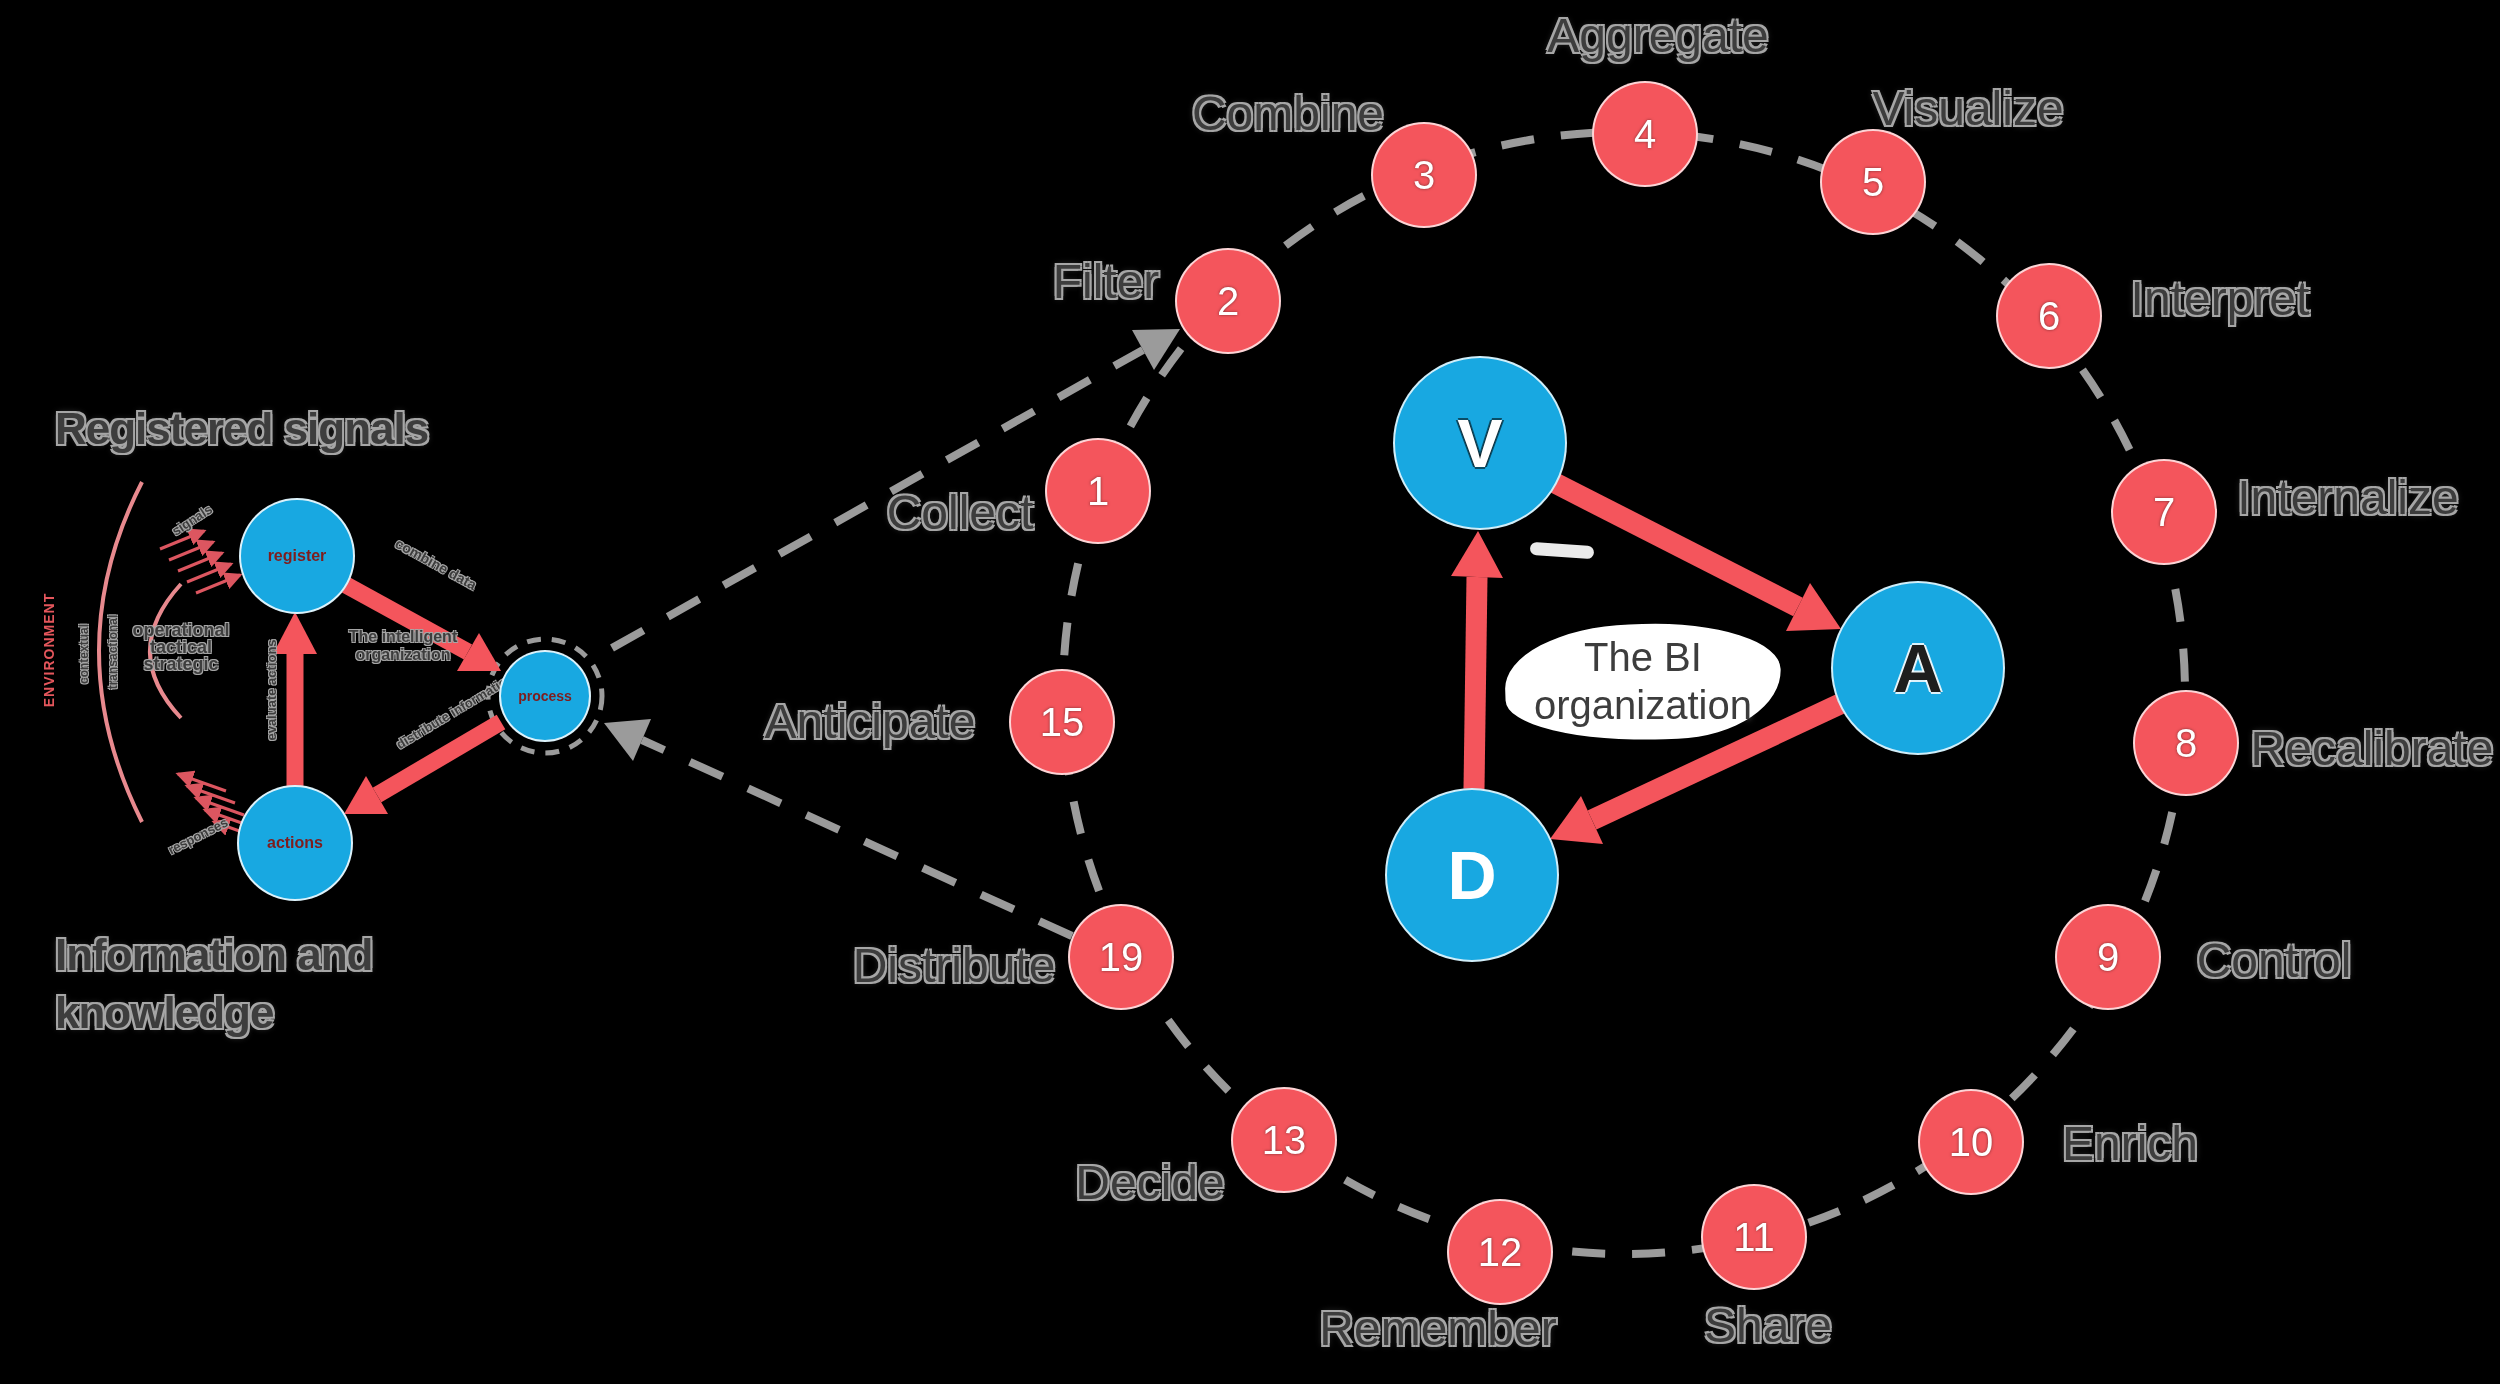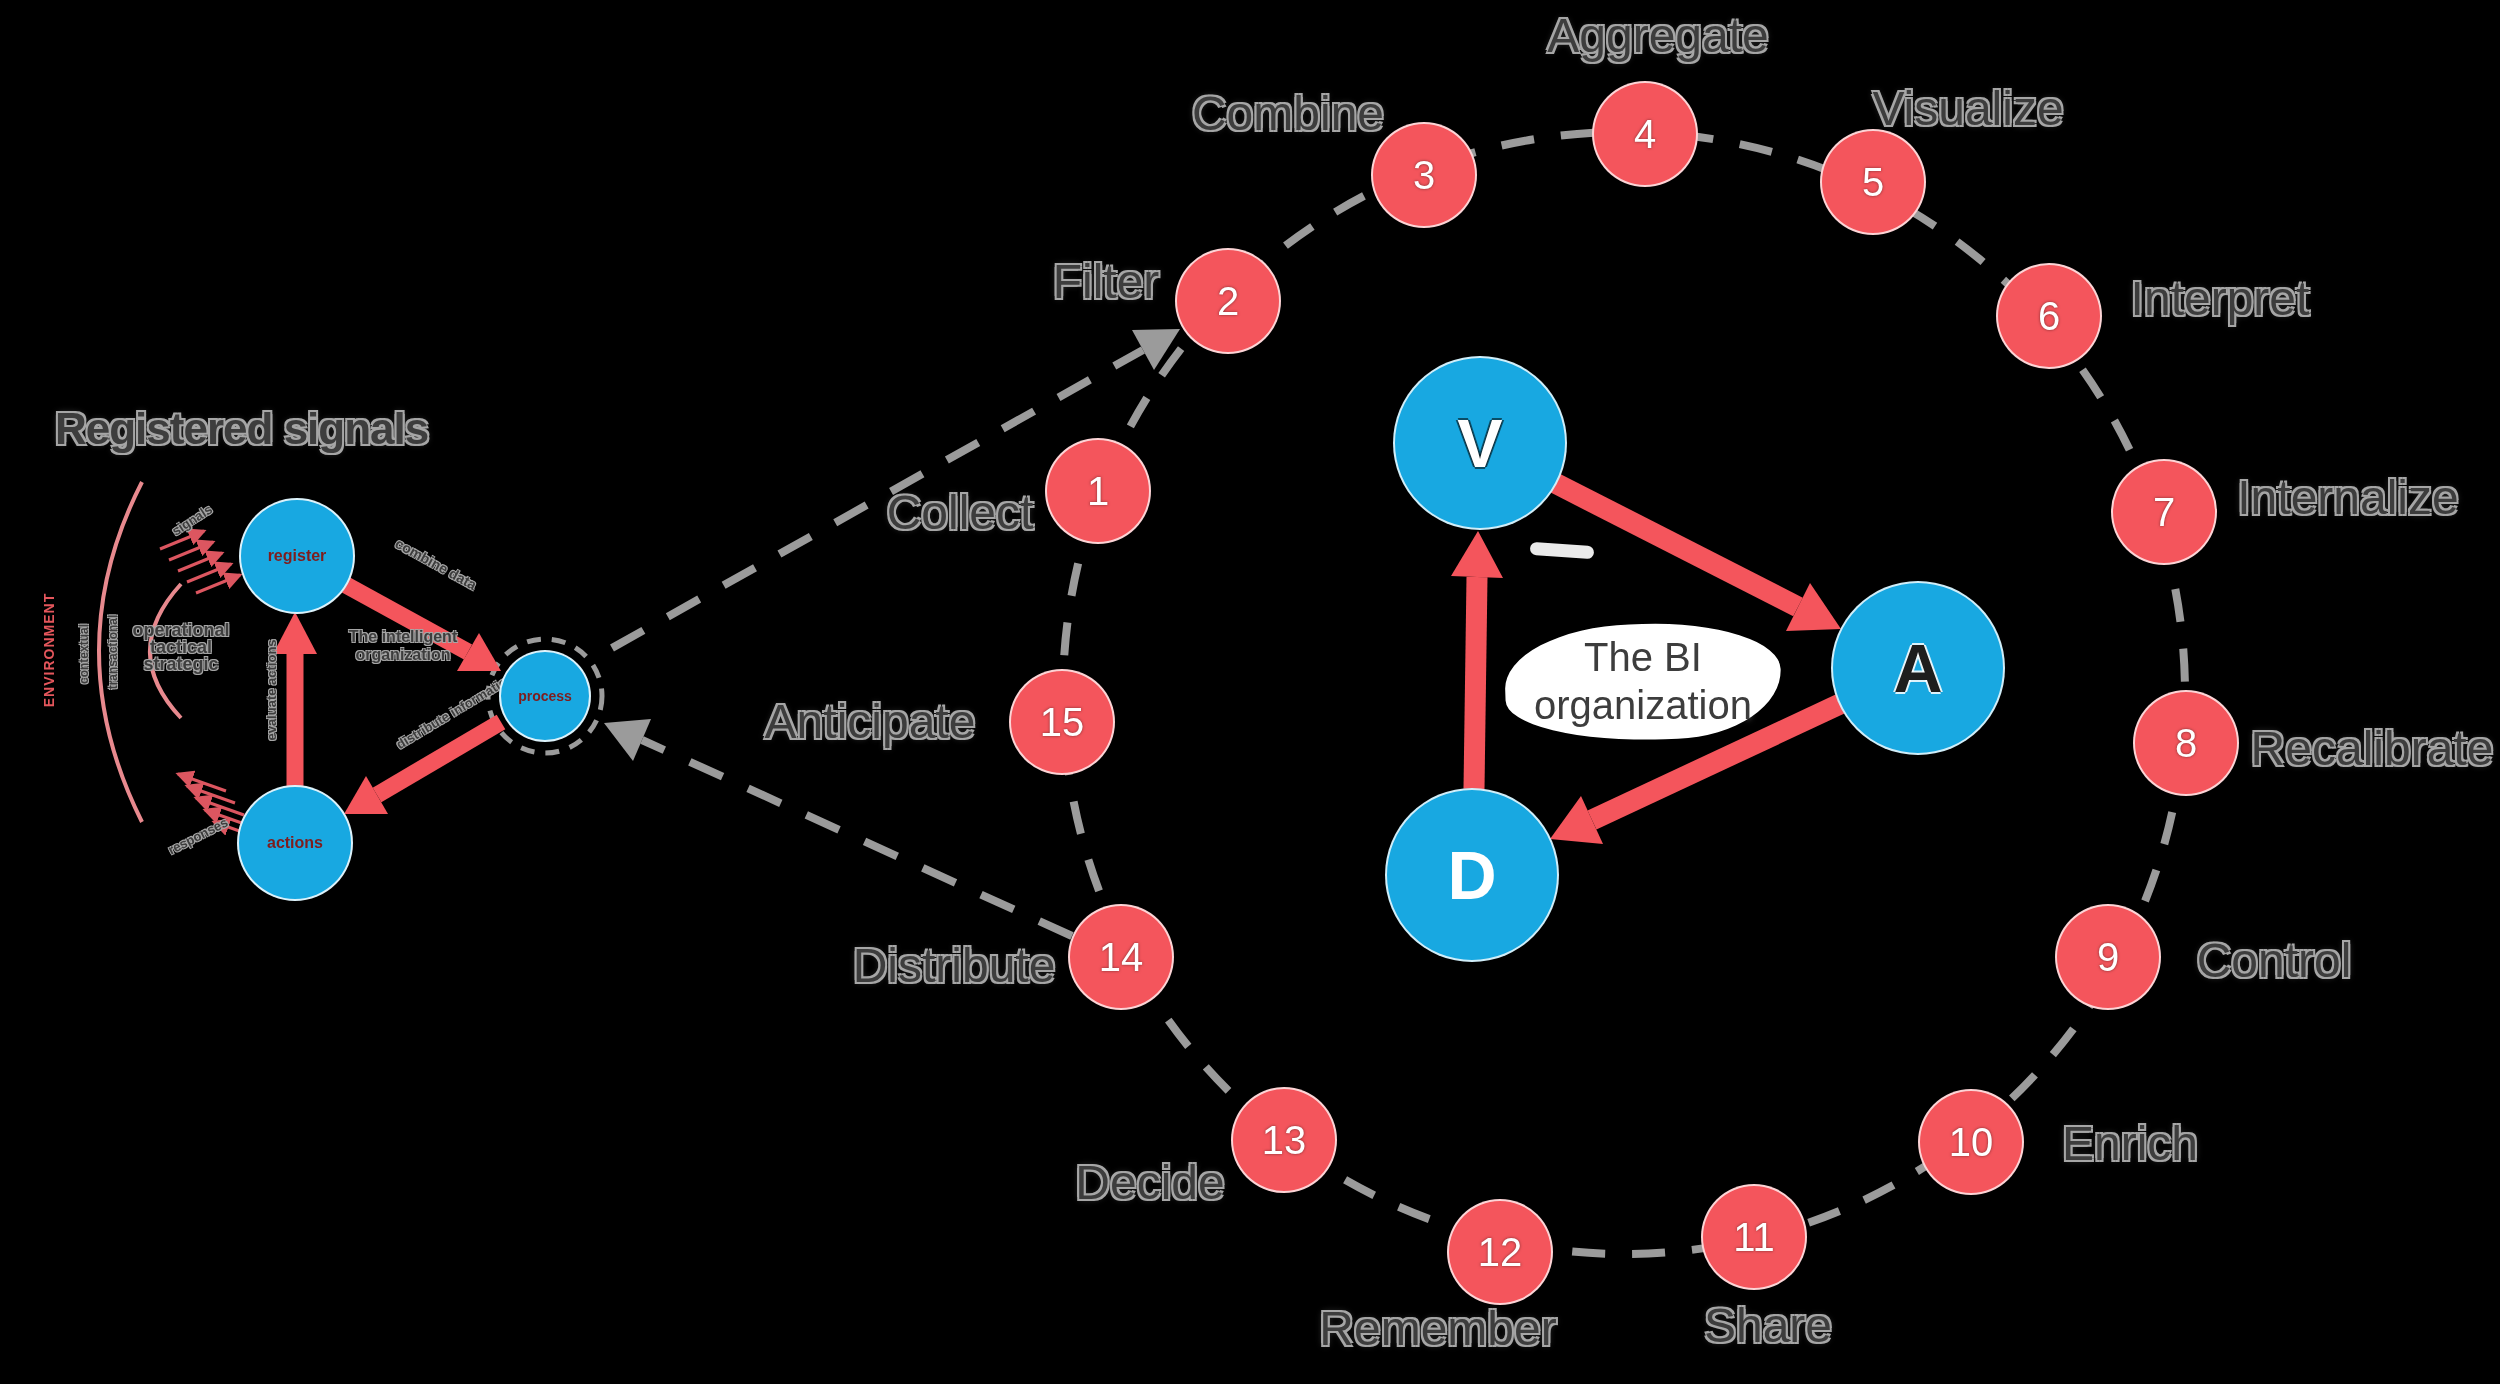--- a/index.html
+++ b/index.html
@@ -108,20 +108,24 @@
       <polygon class="rfill" points="1550,839 1581,796 1603,844"></polygon>
     </g>
     <g>
       <line class="rline" x1="1474" y1="789" x2="1477" y2="577" stroke-width="21"></line>
       <polygon class="rfill" points="1478,531 1451,576 1503,578"></polygon>
     </g>
   </svg>
 
   <div class="big-title olbl" style="left:55px;top:400px;">Registered signals</div>
 
+  <div class="big-title olbl" style="left:55px;top:926px;">
+    <div>Information and</div>
+    <div>knowledge</div>
+  </div>
 
   <div class="abs" style="left:49px;top:650px;transform:translate(-50%,-50%) rotate(-90deg);
        font-weight:bold;font-size:14px;letter-spacing:1px;color:var(--envred);">ENVIRONMENT</div>
 
   <div class="abs olbl-sm" style="left:84px;top:654px;transform:translate(-50%,-50%) rotate(-90deg);font-weight:bold;font-size:12px;">contextual</div>
   <div class="abs olbl-sm" style="left:113px;top:652px;transform:translate(-50%,-50%) rotate(-90deg);font-weight:bold;font-size:12px;">transactional</div>
 
   <div class="abs olbl-sm" style="left:192px;top:520px;transform:translate(-50%,-50%) rotate(-33deg);font-weight:bold;font-size:13px;">signals</div>
   <div class="abs olbl-sm" style="left:198px;top:836px;transform:translate(-50%,-50%) rotate(-27deg);font-weight:bold;font-size:13px;">responses</div>
 
@@ -214,21 +218,21 @@
       <div class="abs olbl ring-label" style="left: 1768px; top: 1325px;">Share</div>
       <div class="ring-node" style="left: 1500px; top: 1252px;">
         <span class="ring-number">12</span>
       </div>
       <div class="abs olbl ring-label" style="left: 1438px; top: 1328px;">Remember</div>
       <div class="ring-node" style="left: 1284px; top: 1140px;">
         <span class="ring-number">13</span>
       </div>
       <div class="abs olbl ring-label" style="left: 1150px; top: 1182px;">Decide</div>
       <div class="ring-node" style="left: 1121px; top: 957px;">
-        <span class="ring-number">14</span>
+        <span class="ring-number">19</span>
       </div>
       <div class="abs olbl ring-label" style="left: 954px; top: 965px;">Distribute</div>
       <div class="ring-node" style="left: 1062px; top: 722px;">
         <span class="ring-number">15</span>
       </div>
       <div class="abs olbl ring-label" style="left: 870px; top: 721px;">Anticipate</div>
     </div>
 
 </div>
 

